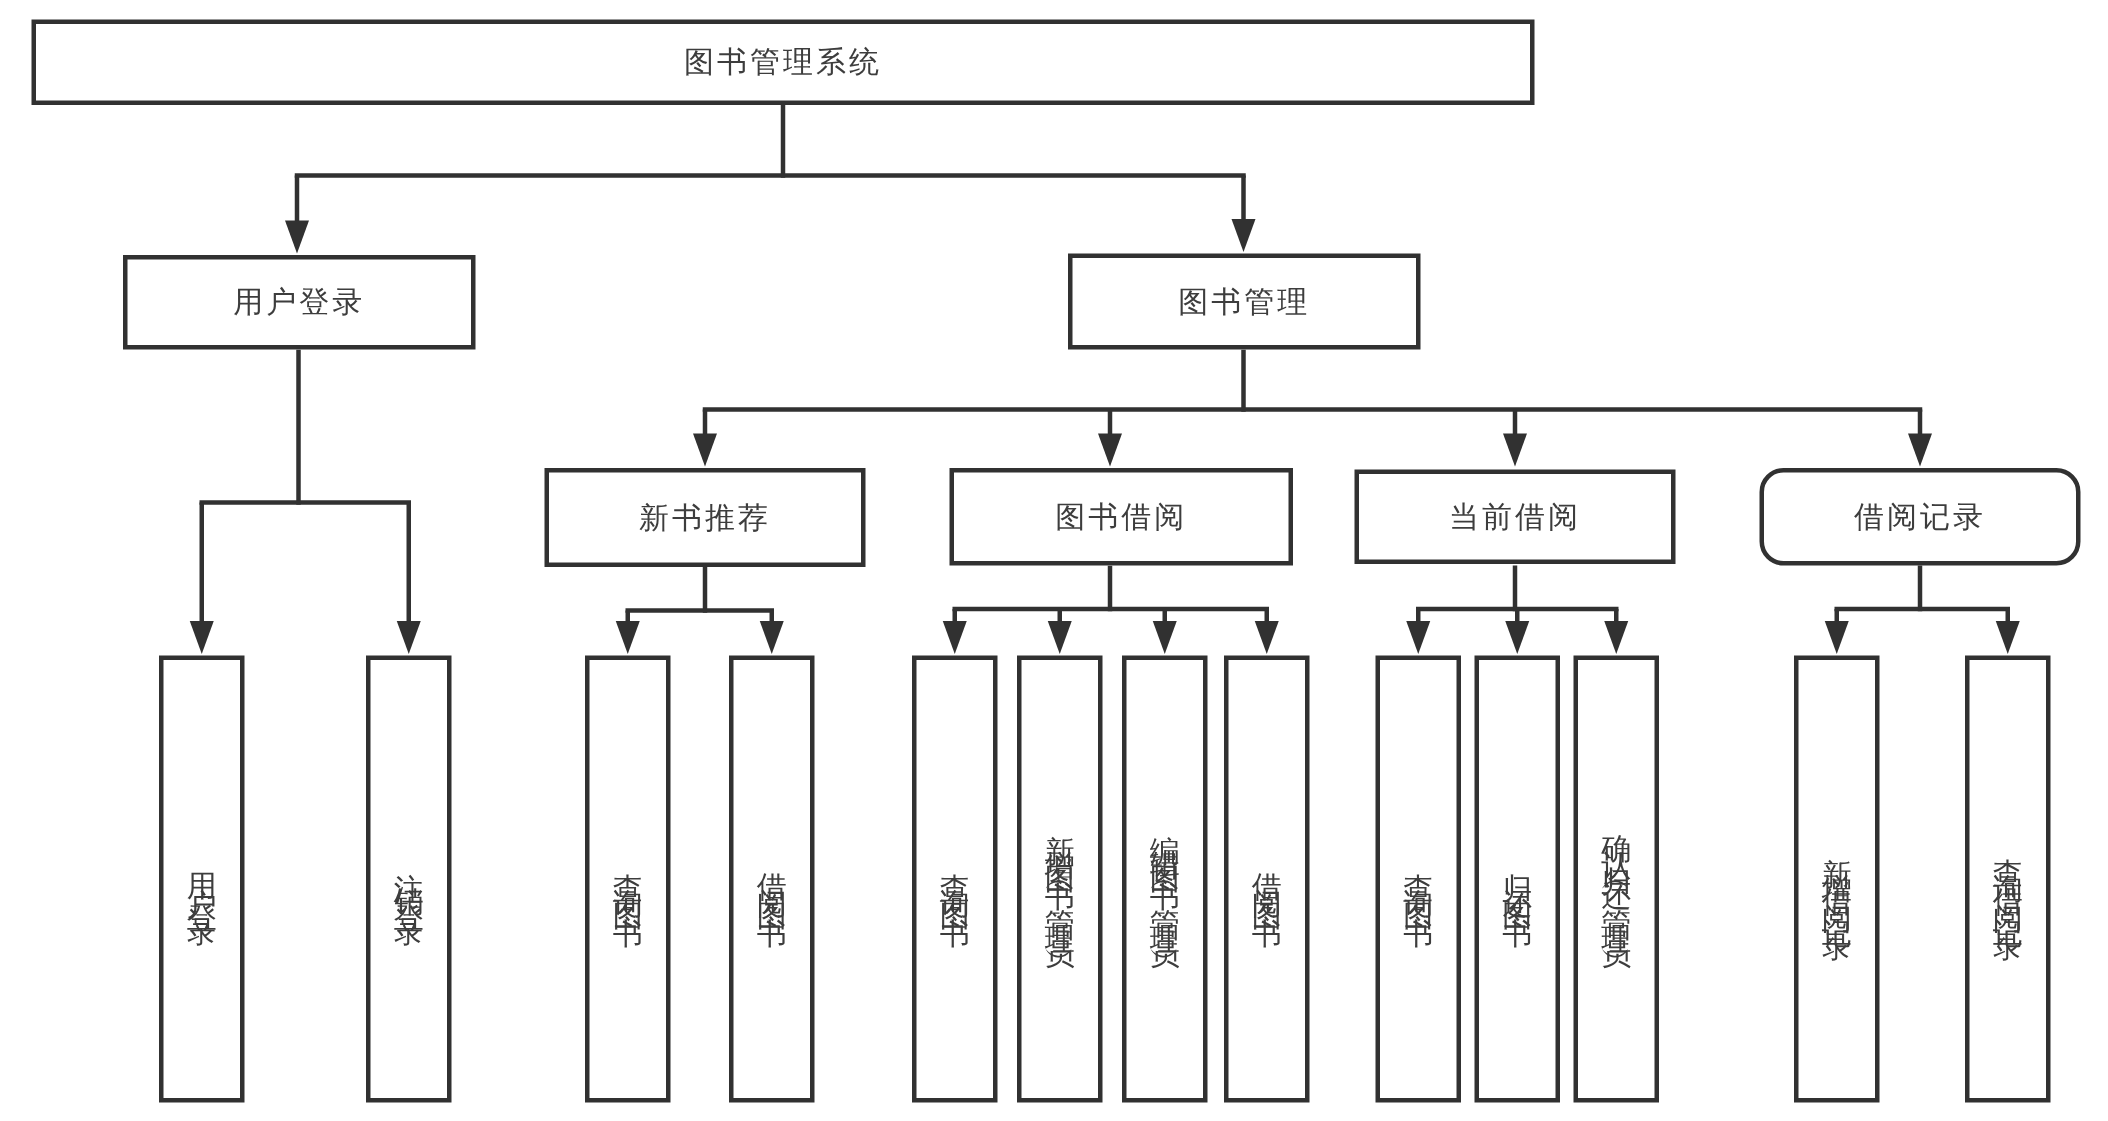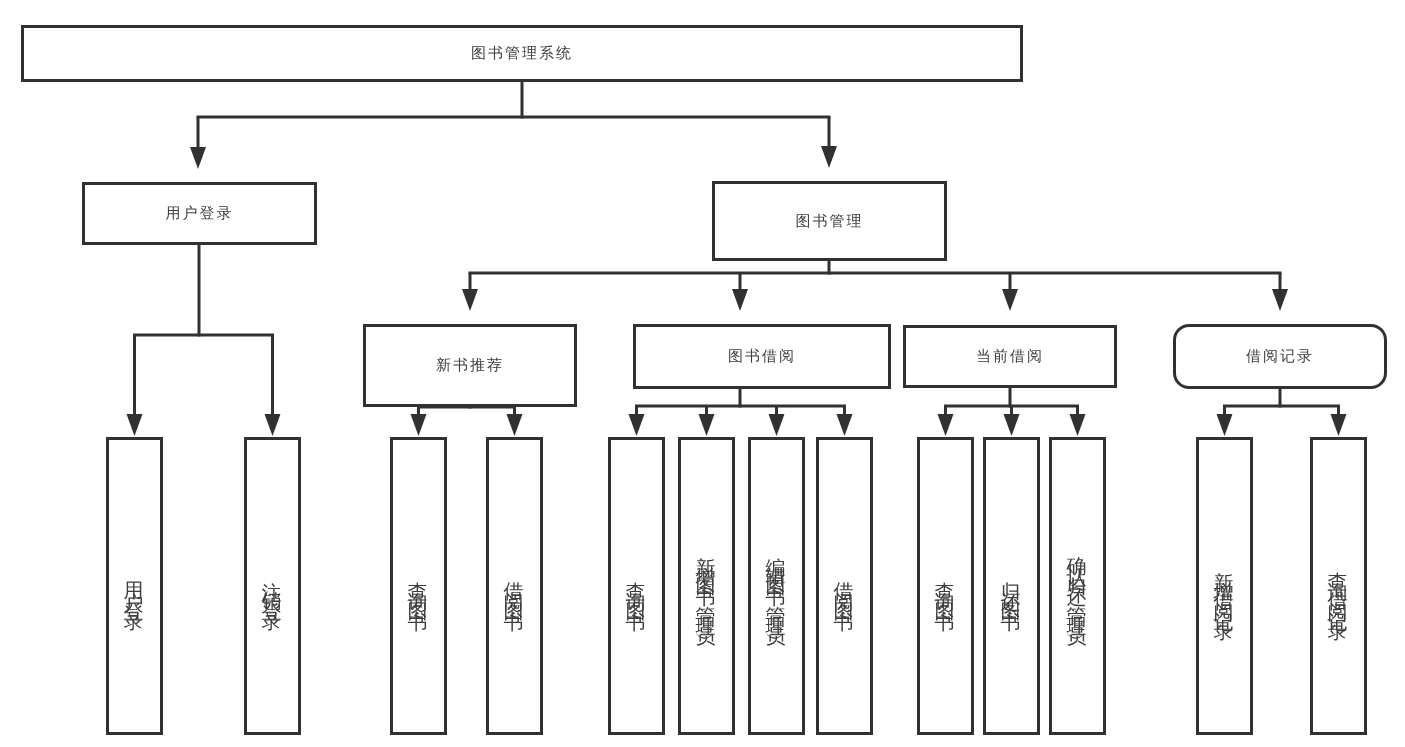--- a/index.html
+++ b/index.html
@@ -18,25 +18,24 @@
     z-index: 0;
   }
   .node {
     position: absolute;
     box-sizing: border-box;
     border: 3px solid #313131;
     background: #ffffff;
     display: flex;
     align-items: center;
     justify-content: center;
-    font-size: 15px;
+    font-size: 20px;
     color: #3d3d3d;
     letter-spacing: 2px;
     z-index: 1;
-    margin-top: 12px;
   }
   .leaf {
     position: absolute;
     box-sizing: border-box;
     border: 3px solid #313131;
     background: #ffffff;
     width: 57px;
     top: 437px;
     height: 298px;
     display: flex;
@@ -129,28 +128,28 @@
     <polygon points="1330.5,414 1346.5,414 1338.5,436" stroke="none"></polygon>
   </svg>
 
   <div class="node" style="left:21px; top:13px; width:1002px; height:57px;">
     <span>图书管理系统</span>
   </div>
 
   <div class="node" style="left:82px; top:170px; width:235px; height:63px;">
     <span>用户登录</span>
   </div>
-  <div class="node" style="left:712px; top:169px; width:235px; height:80px;">
+  <div class="node" style="left:712px; top:169px; width:235px; height:64px;">
     <span>图书管理</span>
   </div>
 
-  <div class="node" style="left:363px; top:312px; width:214px; height:83px;">
+  <div class="node" style="left:363px; top:312px; width:214px; height:66px;">
     <span>新书推荐</span>
   </div>
-  <div class="node" style="left:633px; top:312px; width:258px; height:65px;">
+  <div class="node" style="left:633px; top:312px; width:229px; height:65px;">
     <span>图书借阅</span>
   </div>
   <div class="node" style="left:903px; top:313px; width:214px; height:63px;font-family:Liberation Serif, serif;">
     <span>当前借阅</span>
   </div>
   <div class="node" style="left:1173px; top:312px; width:214px; height:65px;border-radius:16px;">
     <span>借阅记录</span>
   </div>
 
   <div class="leaf" style="left:106px;">

